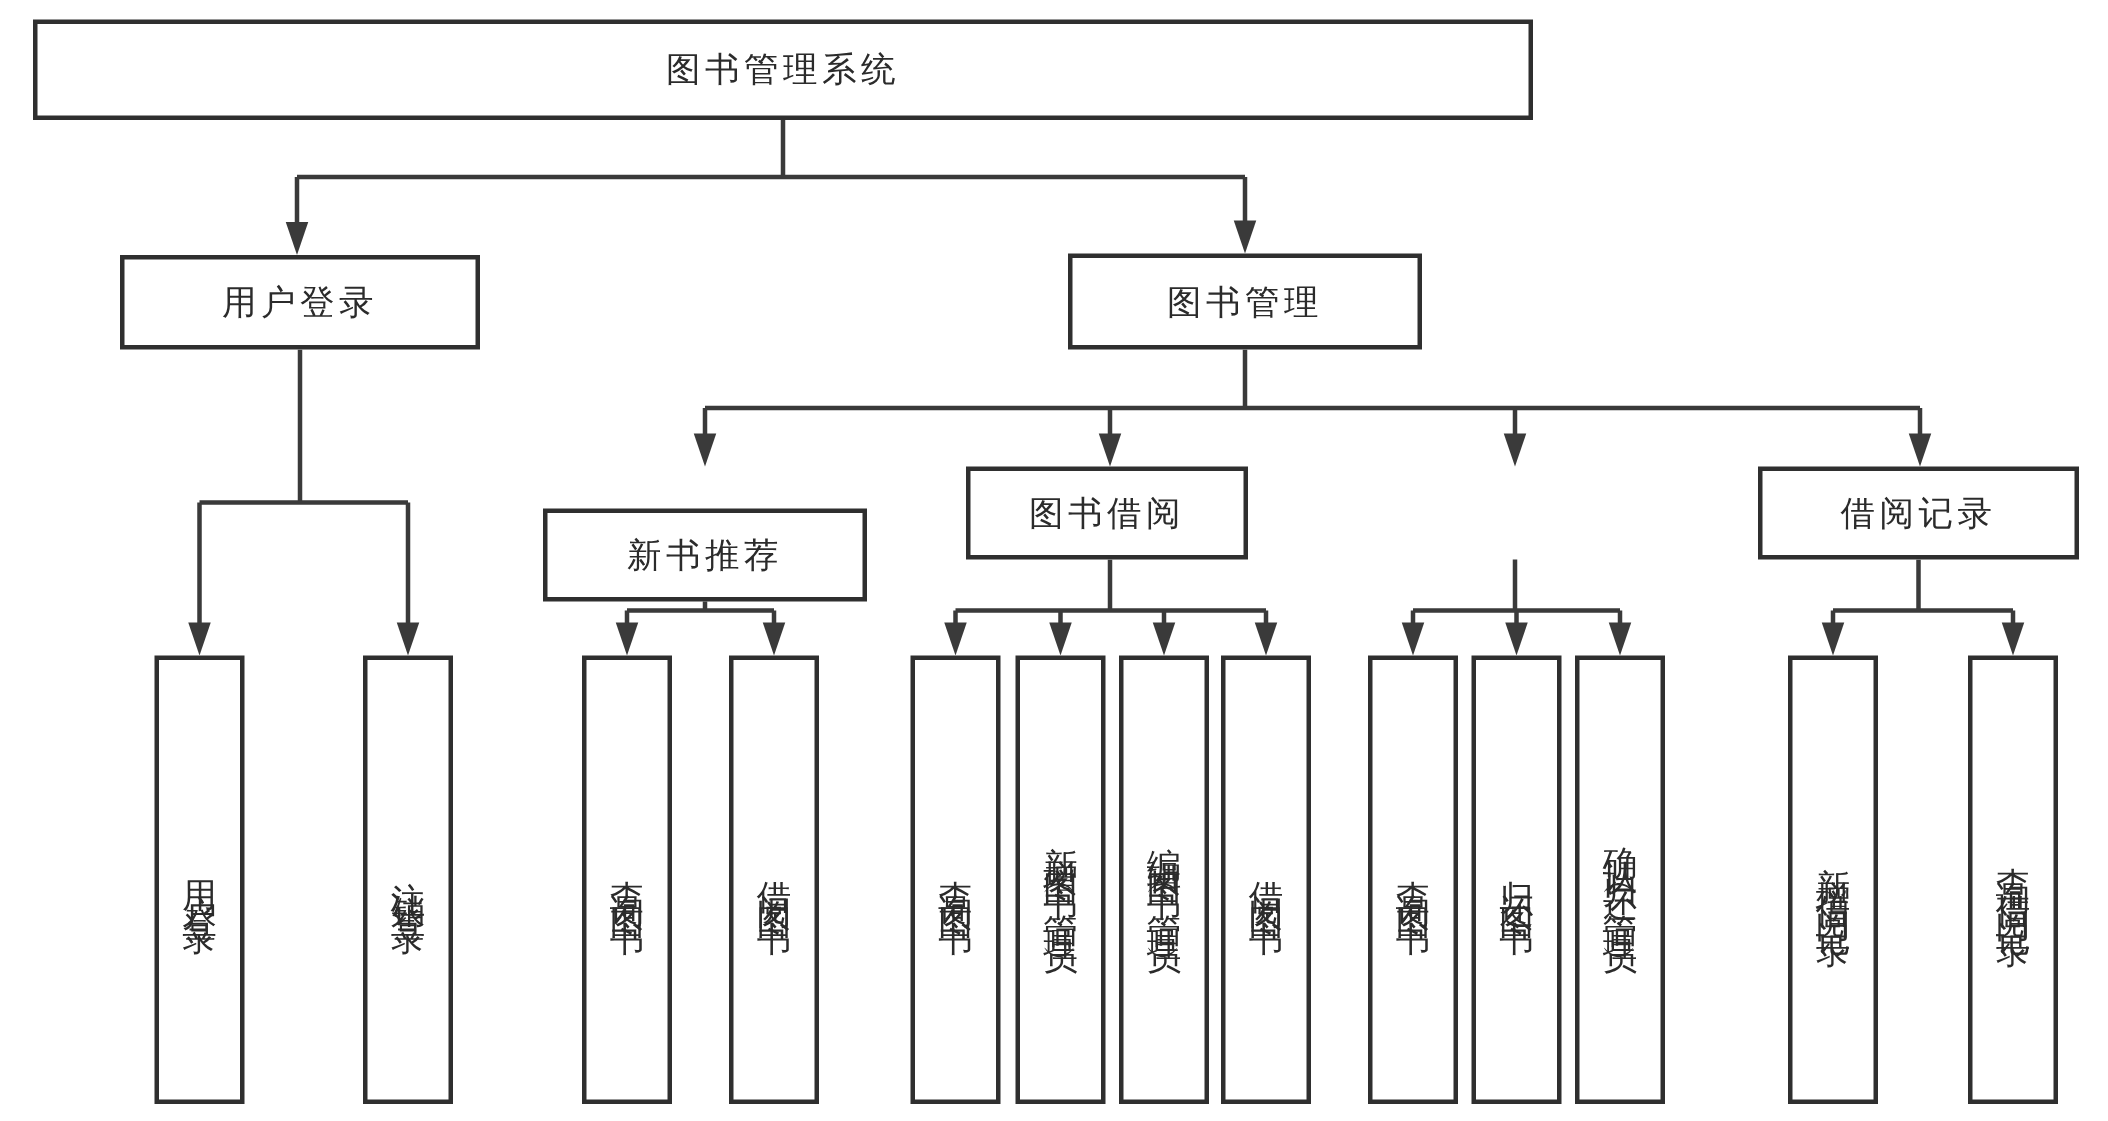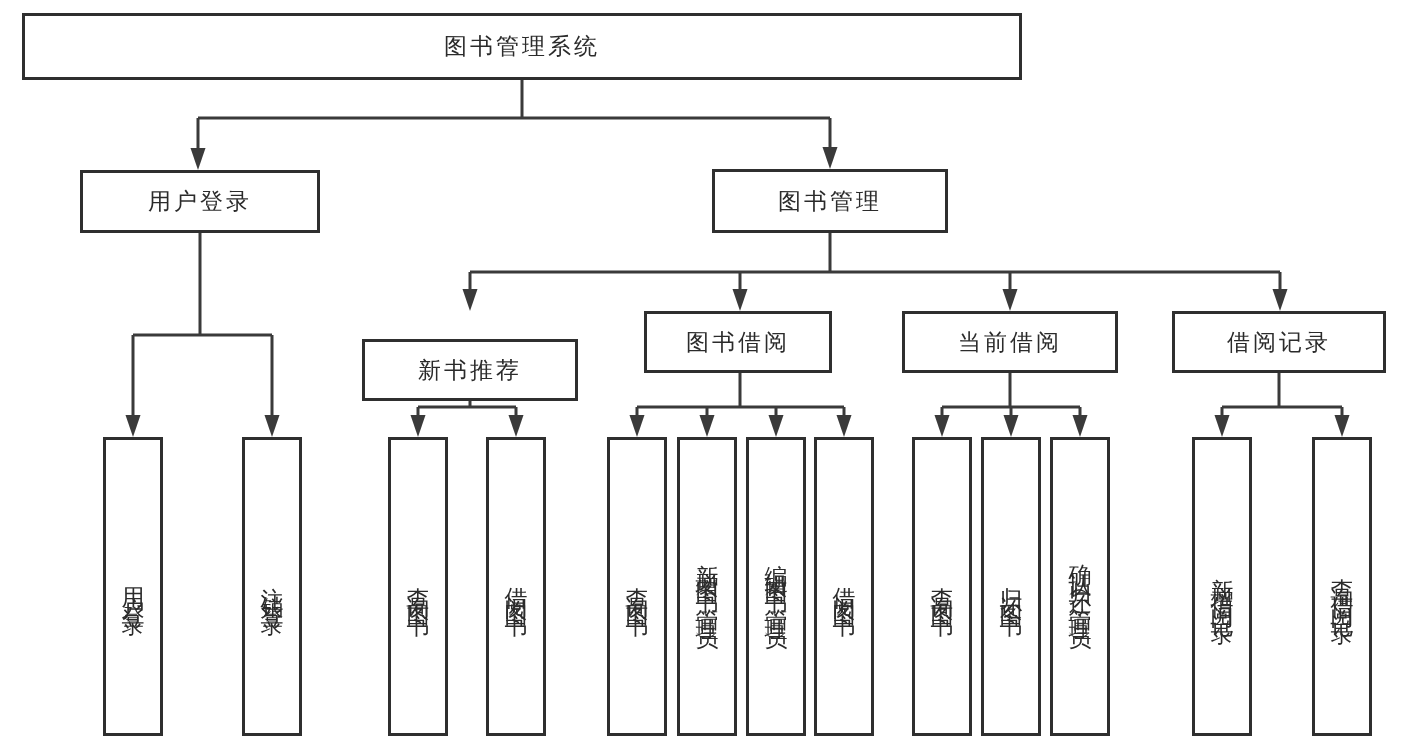--- a/index.html
+++ b/index.html
@@ -92,23 +92,20 @@
     </div>
     <div class="node horizontal" style="left: 712px; top: 169px; width: 236px; height: 64px; border-color: rgb(47, 47, 47); color: rgb(43, 43, 43);">
       <span>图书管理</span>
     </div>
     <div class="node horizontal" style="left: 362px; top: 311px; width: 216px; height: 62px; border-color: rgb(47, 47, 47); color: rgb(43, 43, 43); margin-top: 28px;">
       <span>新书推荐</span>
     </div>
     <div class="node horizontal" style="left: 632px; top: 311px; width: 188px; height: 62px; border-color: rgb(47, 47, 47); color: rgb(43, 43, 43); margin-left: 12px;">
       <span>图书借阅</span>
     </div>
-    <div class="node horizontal" style="left: 902px; top: 311px; width: 216px; height: 62px; border-color: rgb(47, 47, 47); color: rgb(43, 43, 43);">
-      <span>当前借阅</span>
-    </div>
     <div class="node horizontal" style="left: 1172px; top: 311px; width: 214px; height: 62px; border-color: rgb(47, 47, 47); color: rgb(43, 43, 43);">
       <span>借阅记录</span>
     </div>
     <div class="node vertical" style="left: 103px; top: 437px; width: 60px; height: 299px; border-color: rgb(47, 47, 47); color: rgb(43, 43, 43);">
       <span>用户登录</span>
     </div>
     <div class="node vertical" style="left: 242px; top: 437px; width: 60px; height: 299px; border-color: rgb(47, 47, 47); color: rgb(43, 43, 43);">
       <span>注销登录</span>
     </div>
     <div class="node vertical" style="left: 388px; top: 437px; width: 60px; height: 299px; border-color: rgb(47, 47, 47); color: rgb(43, 43, 43);">

